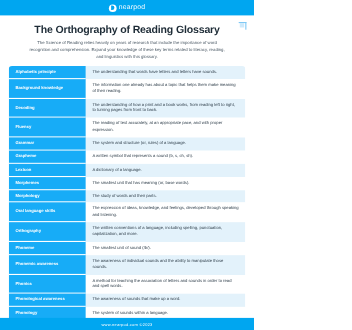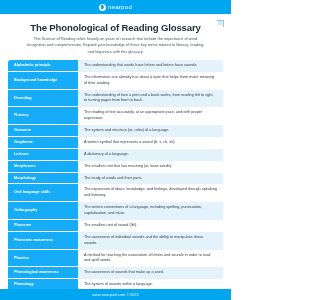--- a/index.html
+++ b/index.html
@@ -132,21 +132,21 @@
 </head>
 <body>
 
 <div id="brandbar">
   <div id="brandlogo"></div>
   <div id="brandname">nearpod</div>
 </div>
 
 <div id="sheet">
 
-  <div id="title">The Phonological of Reading Glossary</div>
+  <div id="title">The Orthography of Reading Glossary</div>
 
   <div id="cursor-mark">
     <span class="t"></span>
       <span class="r"></span>
       <span class="d"></span>
   </div>
 
   <div id="intro">The Science of Reading relies heavily on years of research that include the importance of word recognition and comprehension. Expand your knowledge of these key terms related to literacy, reading, and linguistics with this glossary.</div>
 
   <table id="glossary">

